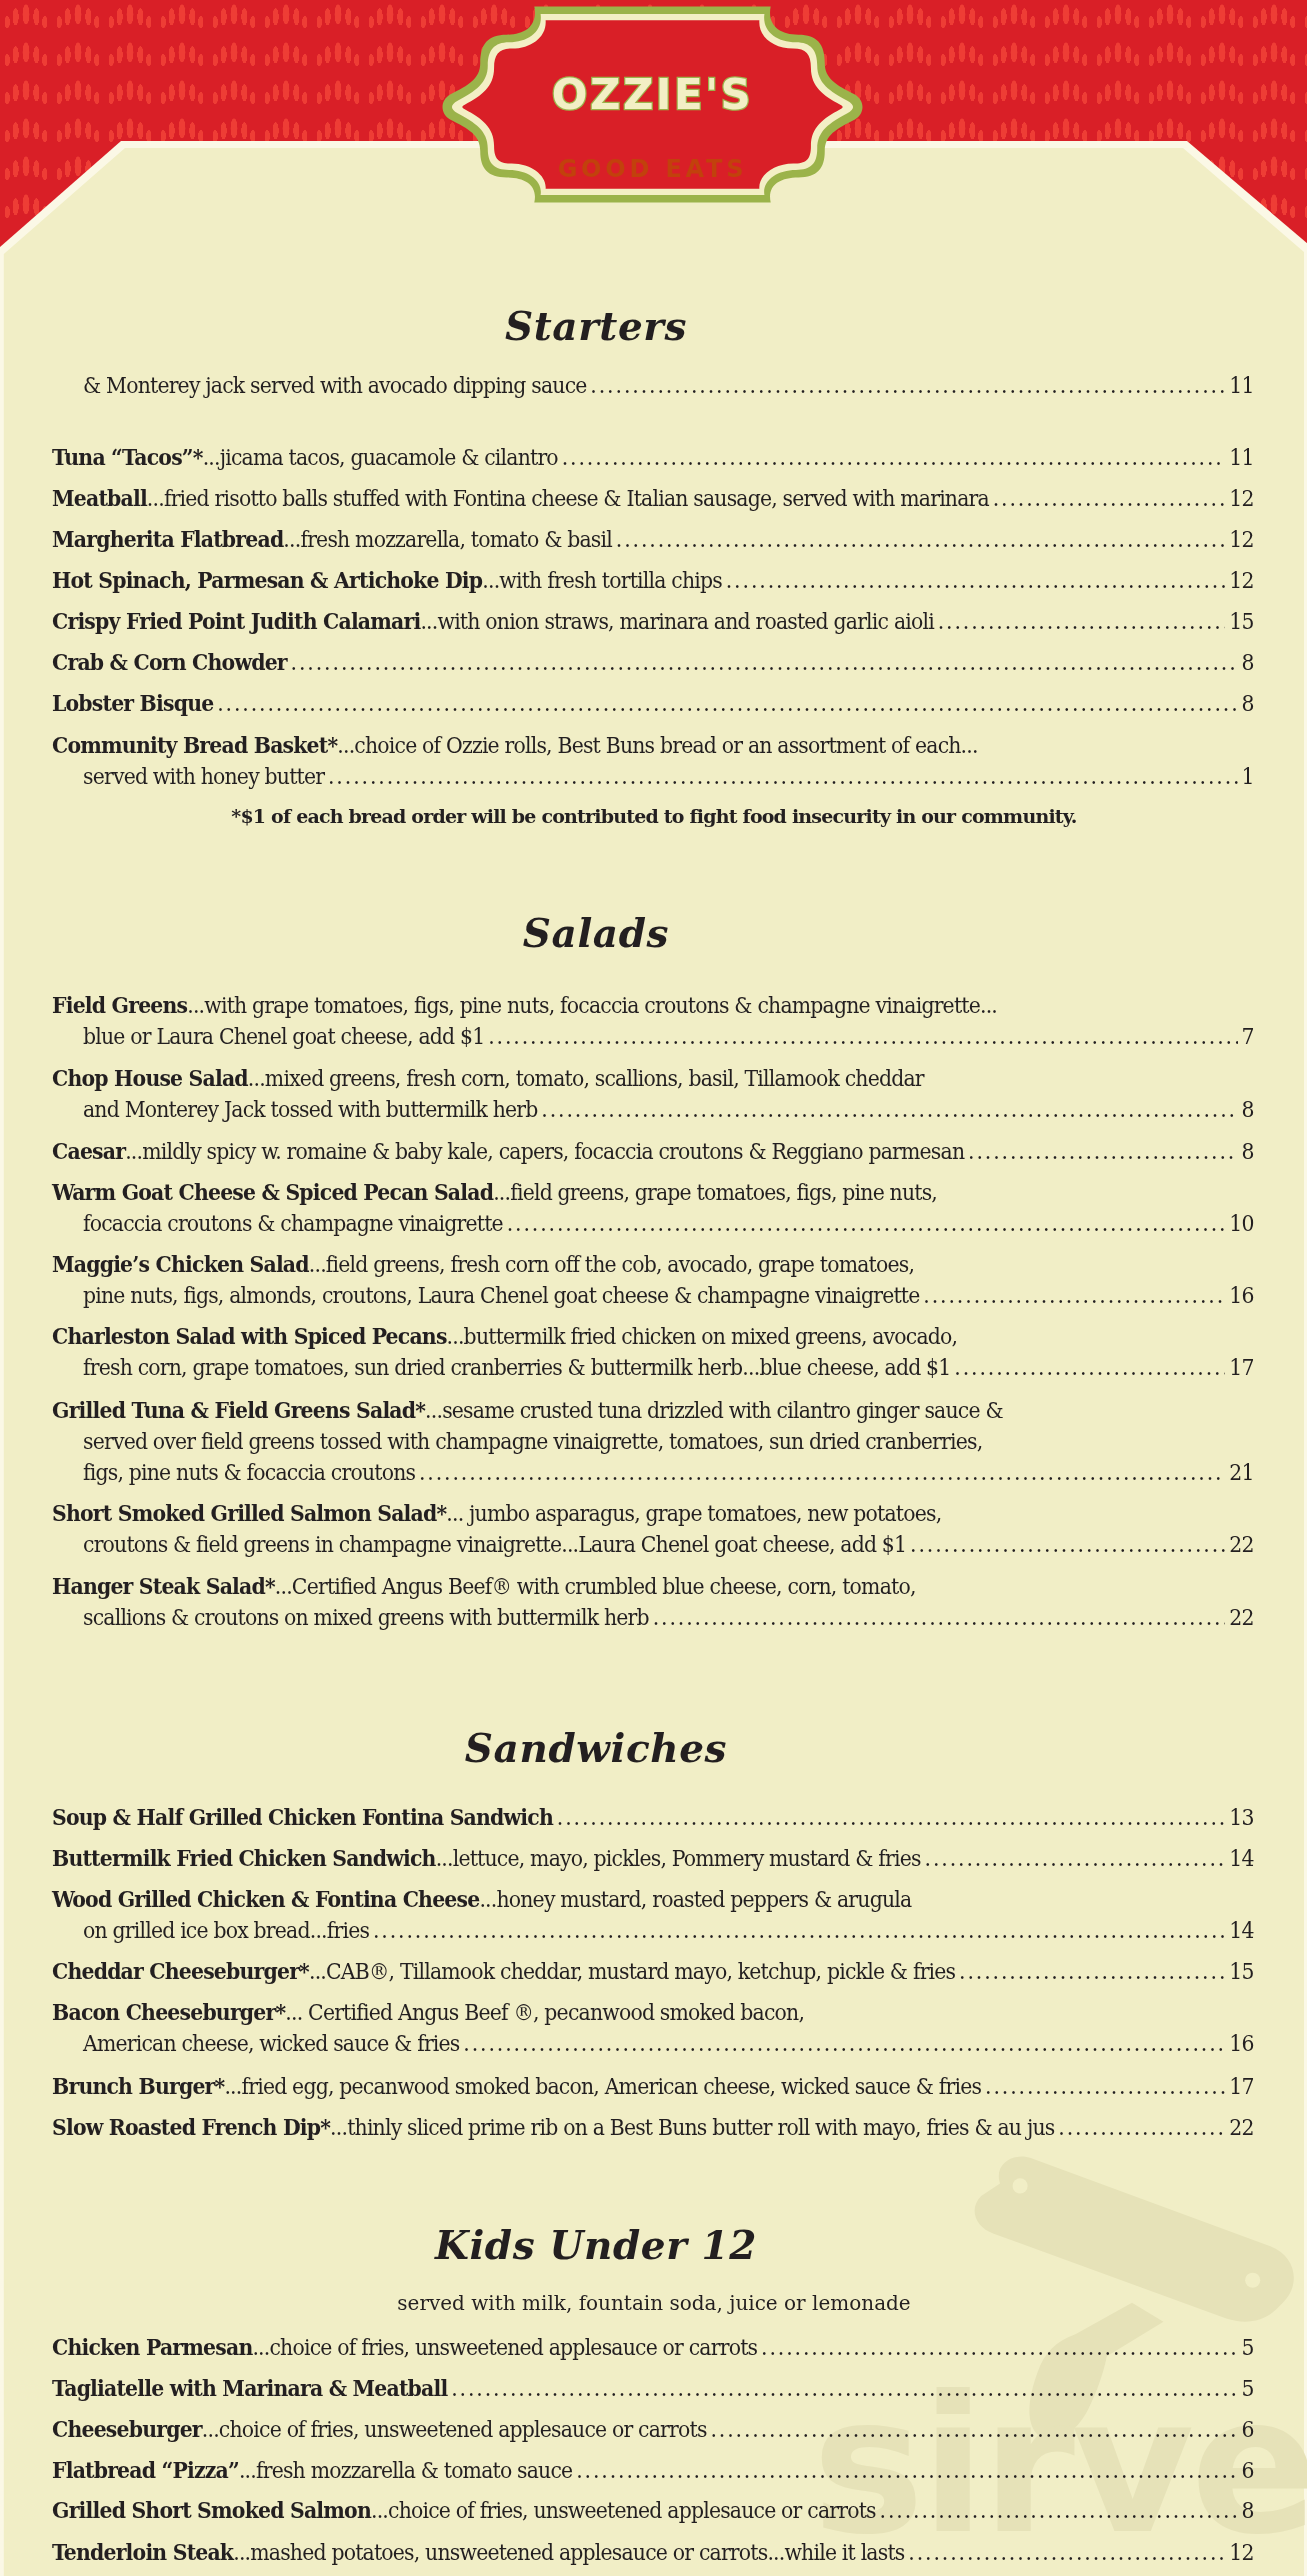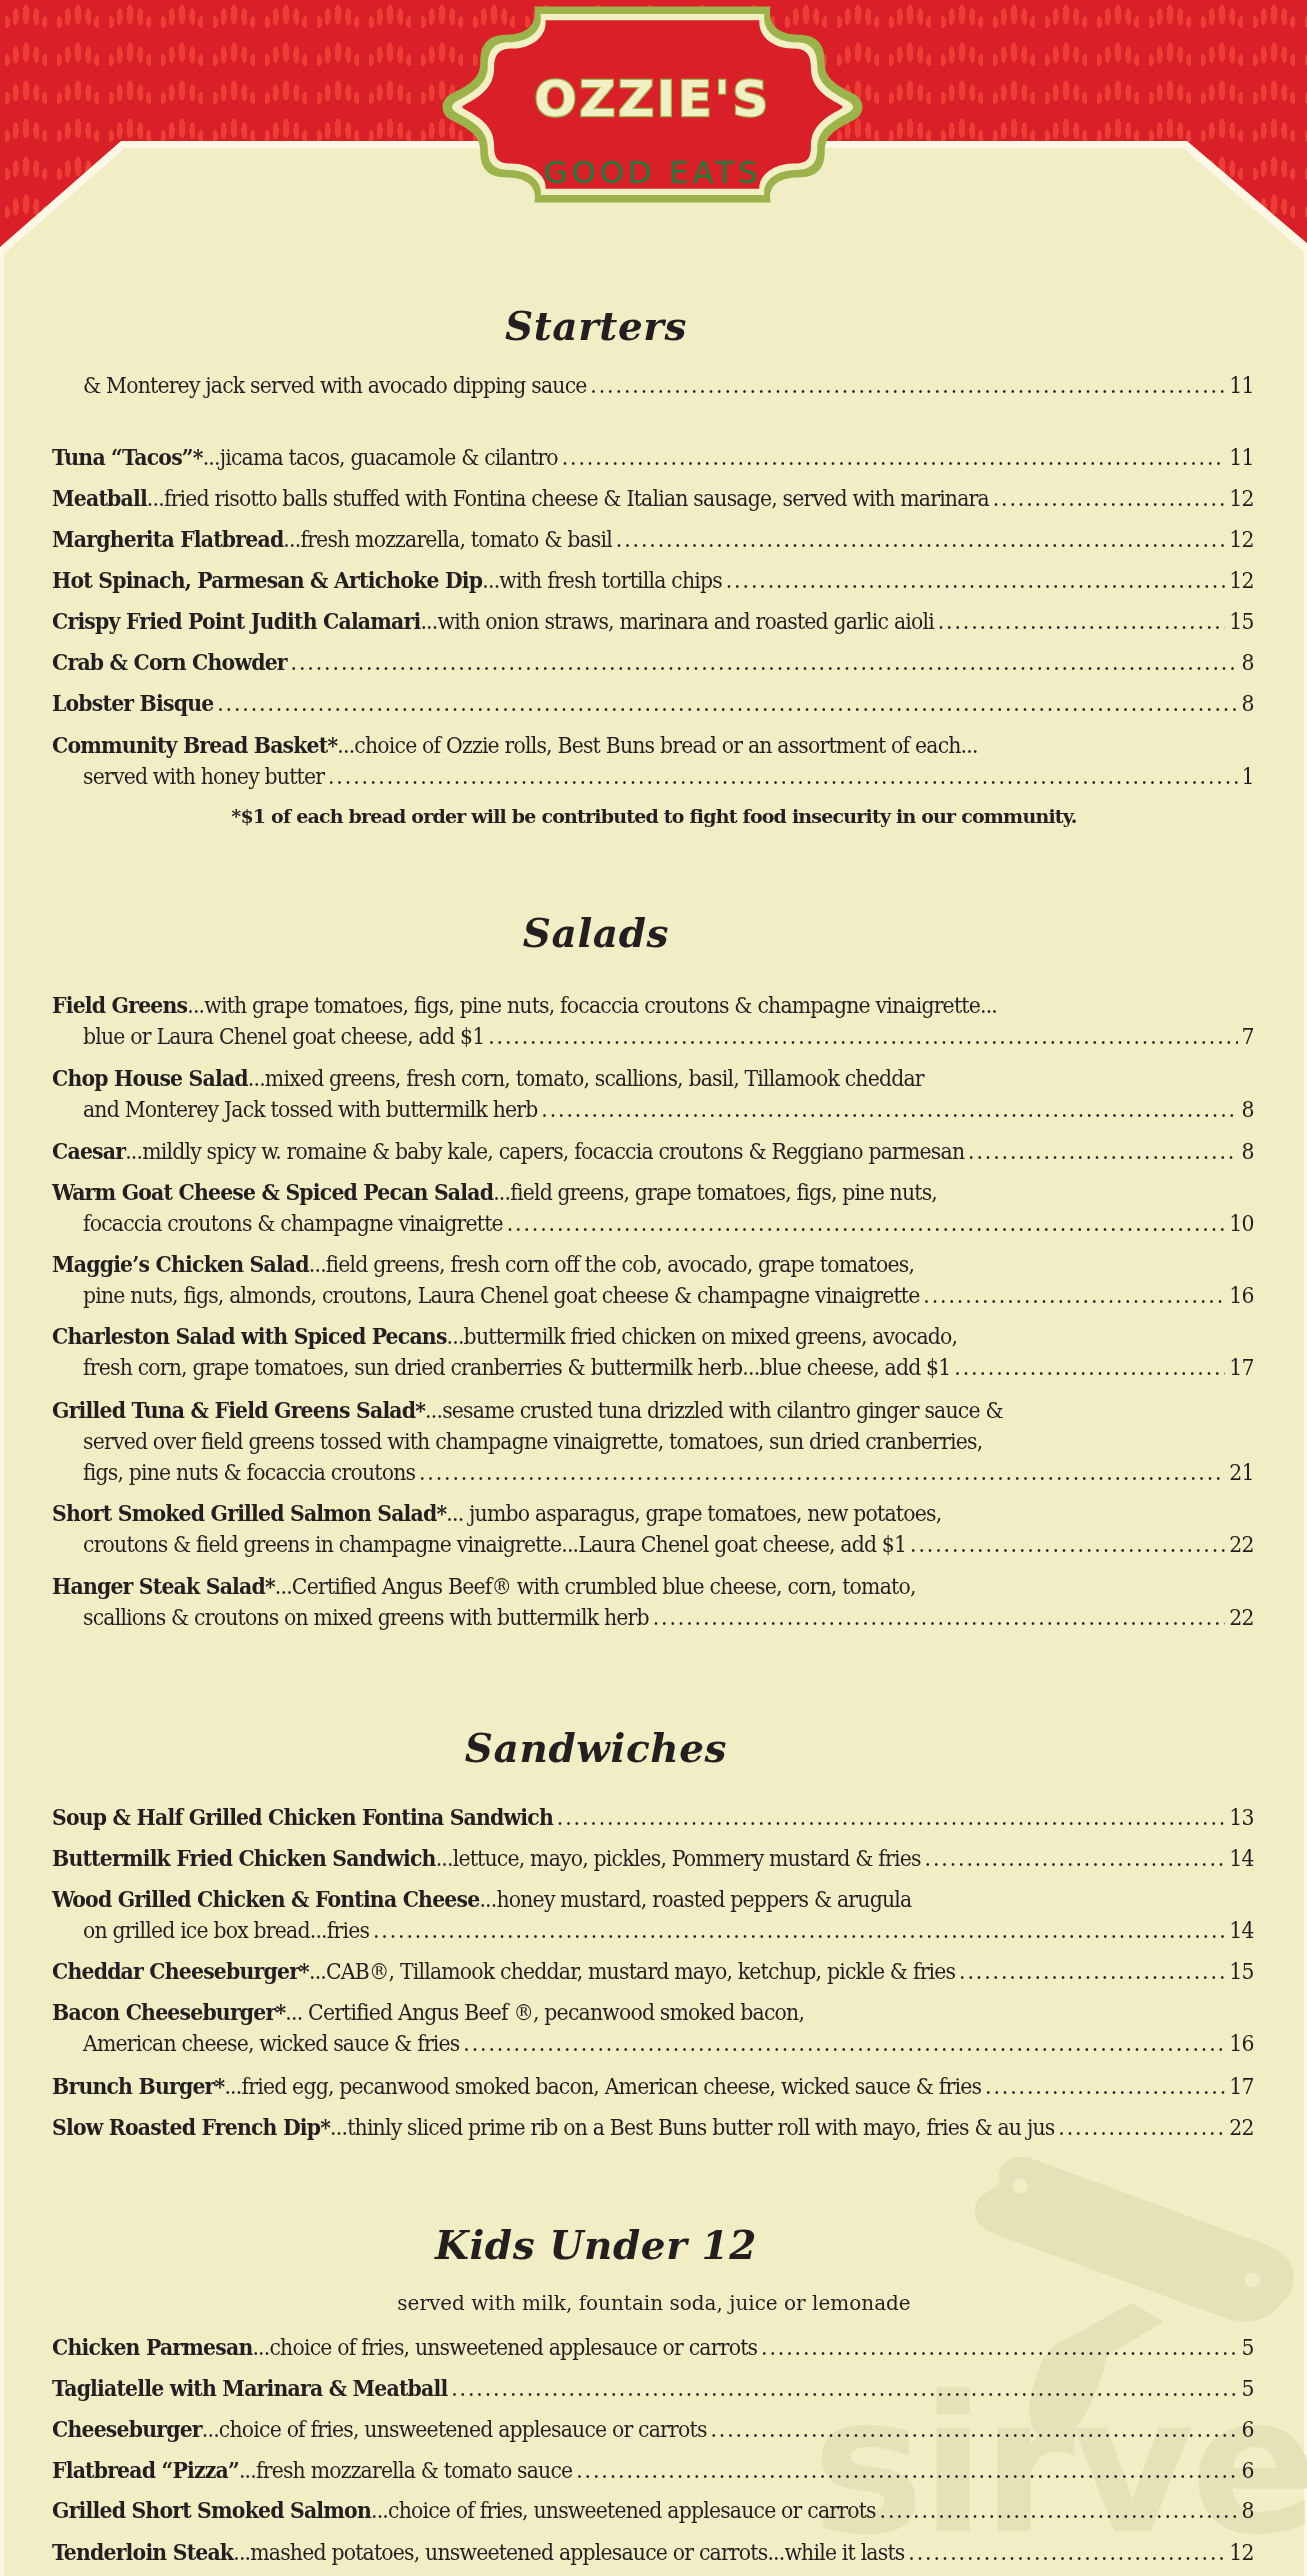--- a/index.html
+++ b/index.html
@@ -30,29 +30,29 @@
     background: #f1eec6;
     clip-path: polygon(3.8px 254px, 125px 148px, 1183px 148px, 1304px 252px, 1304px 2576px, 3.8px 2576px);
   }
   .logo {
     position: absolute; left: 440px; top: 0; width: 425px; height: 209px;
   }
   .logo svg { display: block; }
   .logo-title {
     position: absolute; left: 0; width: 425px; top: 74px; text-align: center;
     font-family: "DejaVu Sans", sans-serif; font-weight: bold;
-    font-size: 50px; letter-spacing: 2.5px; color: #f3efc5;
+    font-size: 42px; letter-spacing: 2.5px; color: #f3efc5;
     -webkit-text-stroke: 2.5px #9bb34a;
     paint-order: stroke fill;
     line-height: 1;
   }
   .logo-sub {
     position: absolute; left: 0; width: 425px; top: 157px; text-align: center;
-    font-family: "DejaVu Sans", sans-serif; font-weight: normal;
-    font-size: 31px; letter-spacing: 3.8px; color: #15803d; line-height: 1;
+    font-family: "DejaVu Sans", sans-serif; font-weight: bold;
+    font-size: 24px; letter-spacing: 3.8px; color: #c2410c; line-height: 1;
   }
   .watermark {
     position: absolute; left: 868px; top: 2139px; width: 440px; height: 437px;
     pointer-events: none;
   }
   .watermark-word {
     position: absolute; left: 812px; top: 2372px;
     font-family: "DejaVu Sans", sans-serif; font-size: 189px; font-weight: bold;
     color: #e6e2b8; line-height: 1; letter-spacing: -3.8px;
   }

